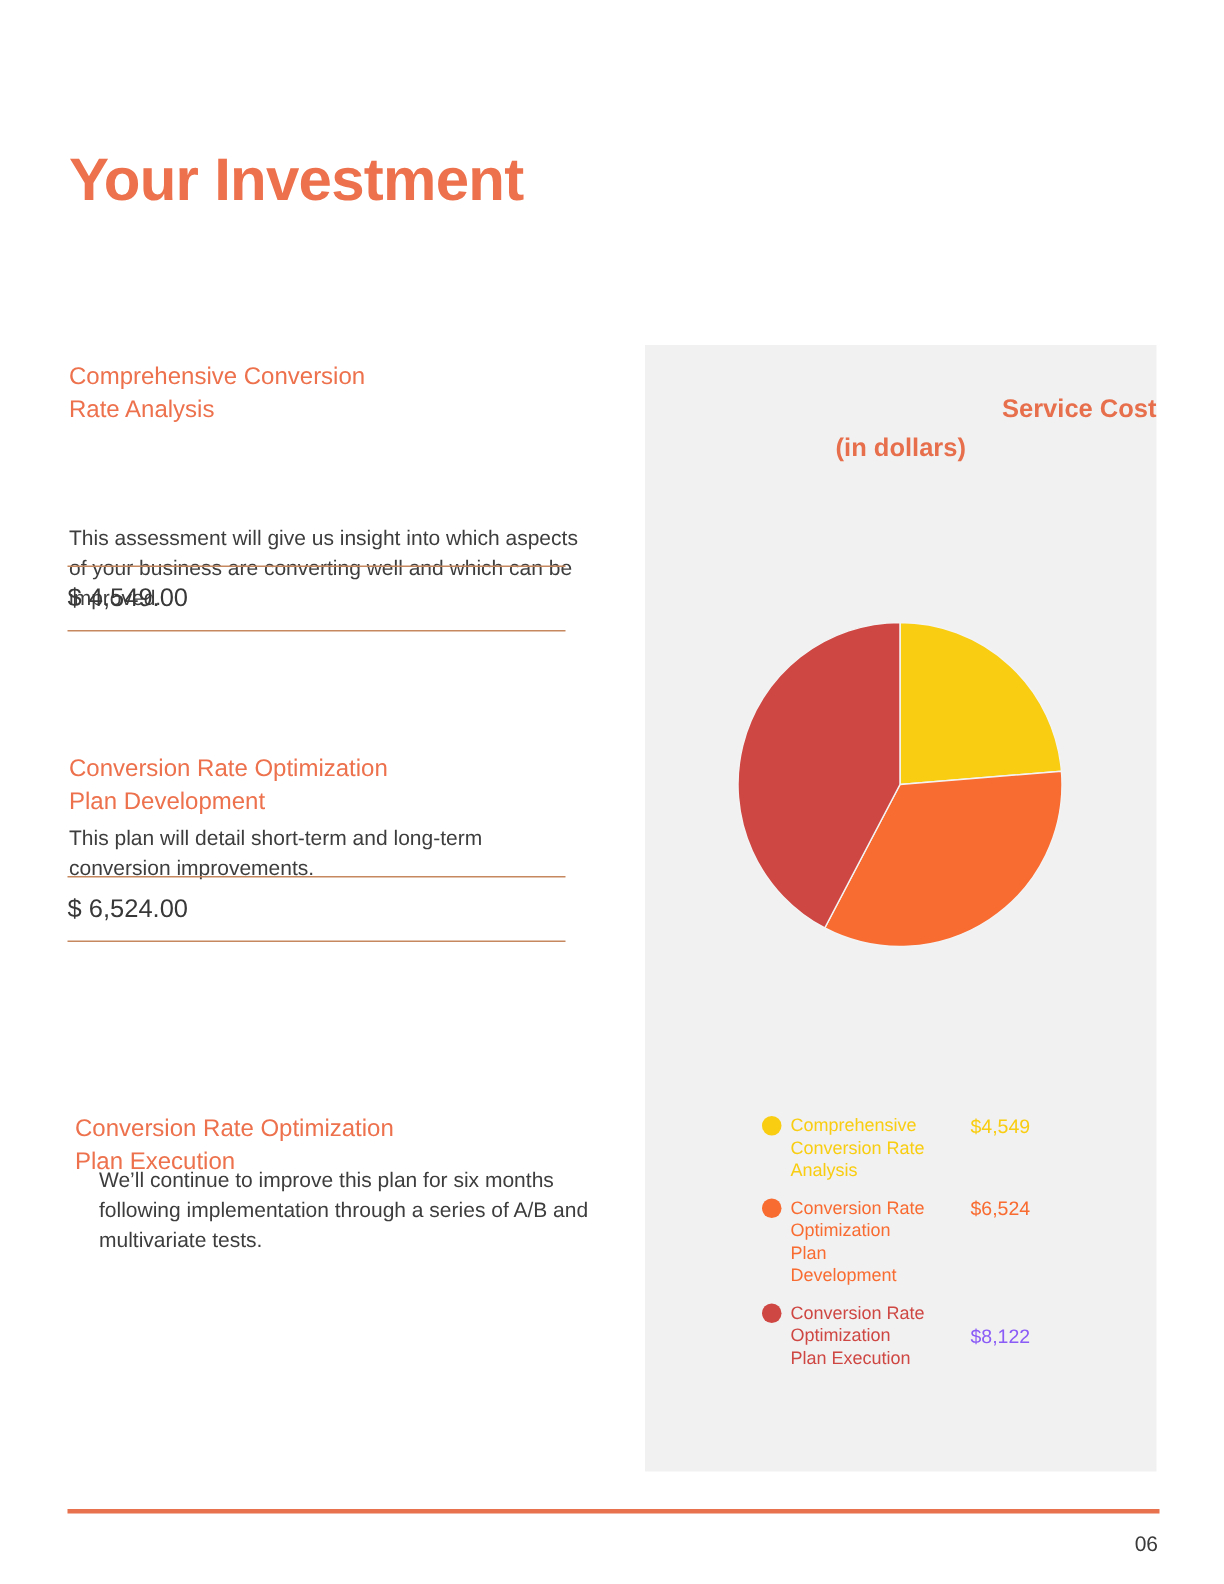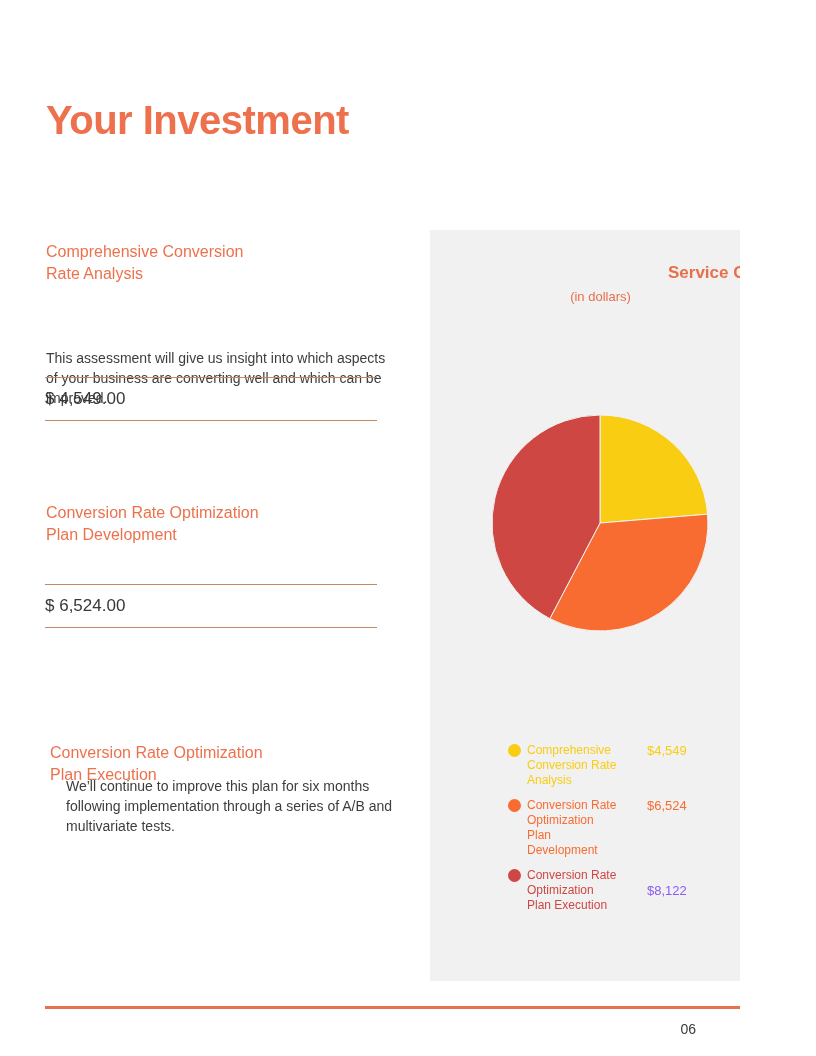--- a/index.html
+++ b/index.html
@@ -10,21 +10,21 @@
     --price-text:#383838;
     --hairline:#C6895F;
     --bottom-rule:#E8724D;
     --page-number:#3A3A3A;
   }
   *{margin:0;padding:0;box-sizing:border-box;}
   html,body{background:#ffffff;}
   body{font-family:"Liberation Sans","DejaVu Sans",sans-serif;}
   .page{
     position:relative;
-    width:740px;height:1056px;
+    width:816px;height:1056px;
     background:#ffffff;
     overflow:hidden;
   }
   .doc-title{
     position:absolute;left:46px;top:98px;
     font-size:40px;font-weight:700;letter-spacing:-0.5px;
     color:var(--accent);
   }
   .svc-heading{
     position:absolute;left:46px;width:340px;
@@ -57,21 +57,21 @@
     position:absolute;left:430px;top:230px;width:341px;height:751px;
     background:var(--panel-bg);
   }
   .chart-title{
     position:absolute;left:0;top:33px;width:100%;
     text-align:right;font-size:17px;font-weight:700;
     color:var(--chart-title);
   }
   .chart-subtitle{
     position:absolute;left:0;top:59px;width:100%;
-    text-align:center;font-size:13px;font-weight:400;
+    text-align:center;font-size:17px;font-weight:700;
     color:var(--chart-title);
   }
   .pie-wrap{
     position:absolute;left:60px;top:183px;width:220px;height:220px;
   }
   .legend{
     position:absolute;left:78px;top:513px;width:250px;
   }
   .legend-row{
     display:flex;align-items:flex-start;margin-bottom:10px;
@@ -105,20 +105,21 @@
 
   <div class="svc-heading s1-heading">Comprehensive Conversion
 Rate Analysis</div>
   <div class="svc-desc s1-desc">This assessment will give us insight into which aspects of your business are converting well and which can be improved.</div>
   <div class="price-box s1-price">
     <span>$ 4,549.00</span>
   </div>
 
   <div class="svc-heading s2-heading">Conversion Rate Optimization
 Plan Development</div>
+  <div class="svc-desc s2-desc">This plan will detail short-term and long-term conversion improvements.</div>
   <div class="price-box s2-price">
     <span>$ 6,524.00</span>
   </div>
 
   <div class="svc-heading s3-heading">Conversion Rate Optimization
 Plan Execution</div>
   <div class="svc-desc s3-desc">We’ll continue to improve this plan for six months following implementation through a series of A/B and multivariate tests.</div>
 
   <div class="chart-panel">
     <div class="chart-title">Service Cost</div>

